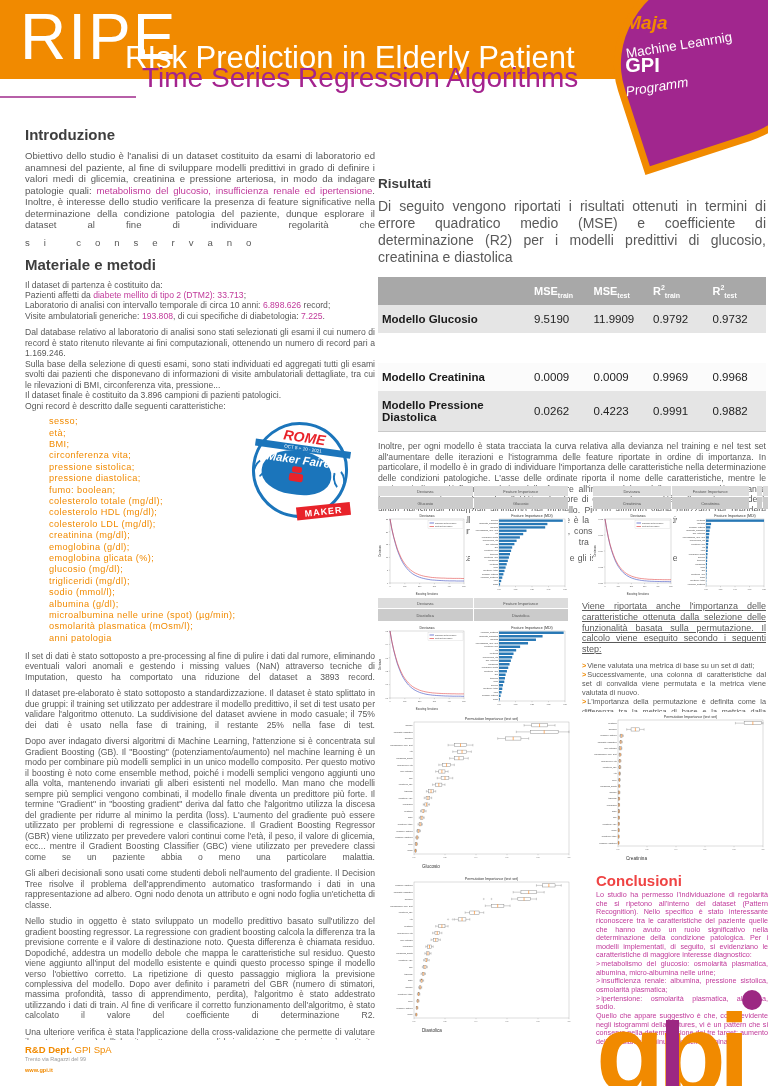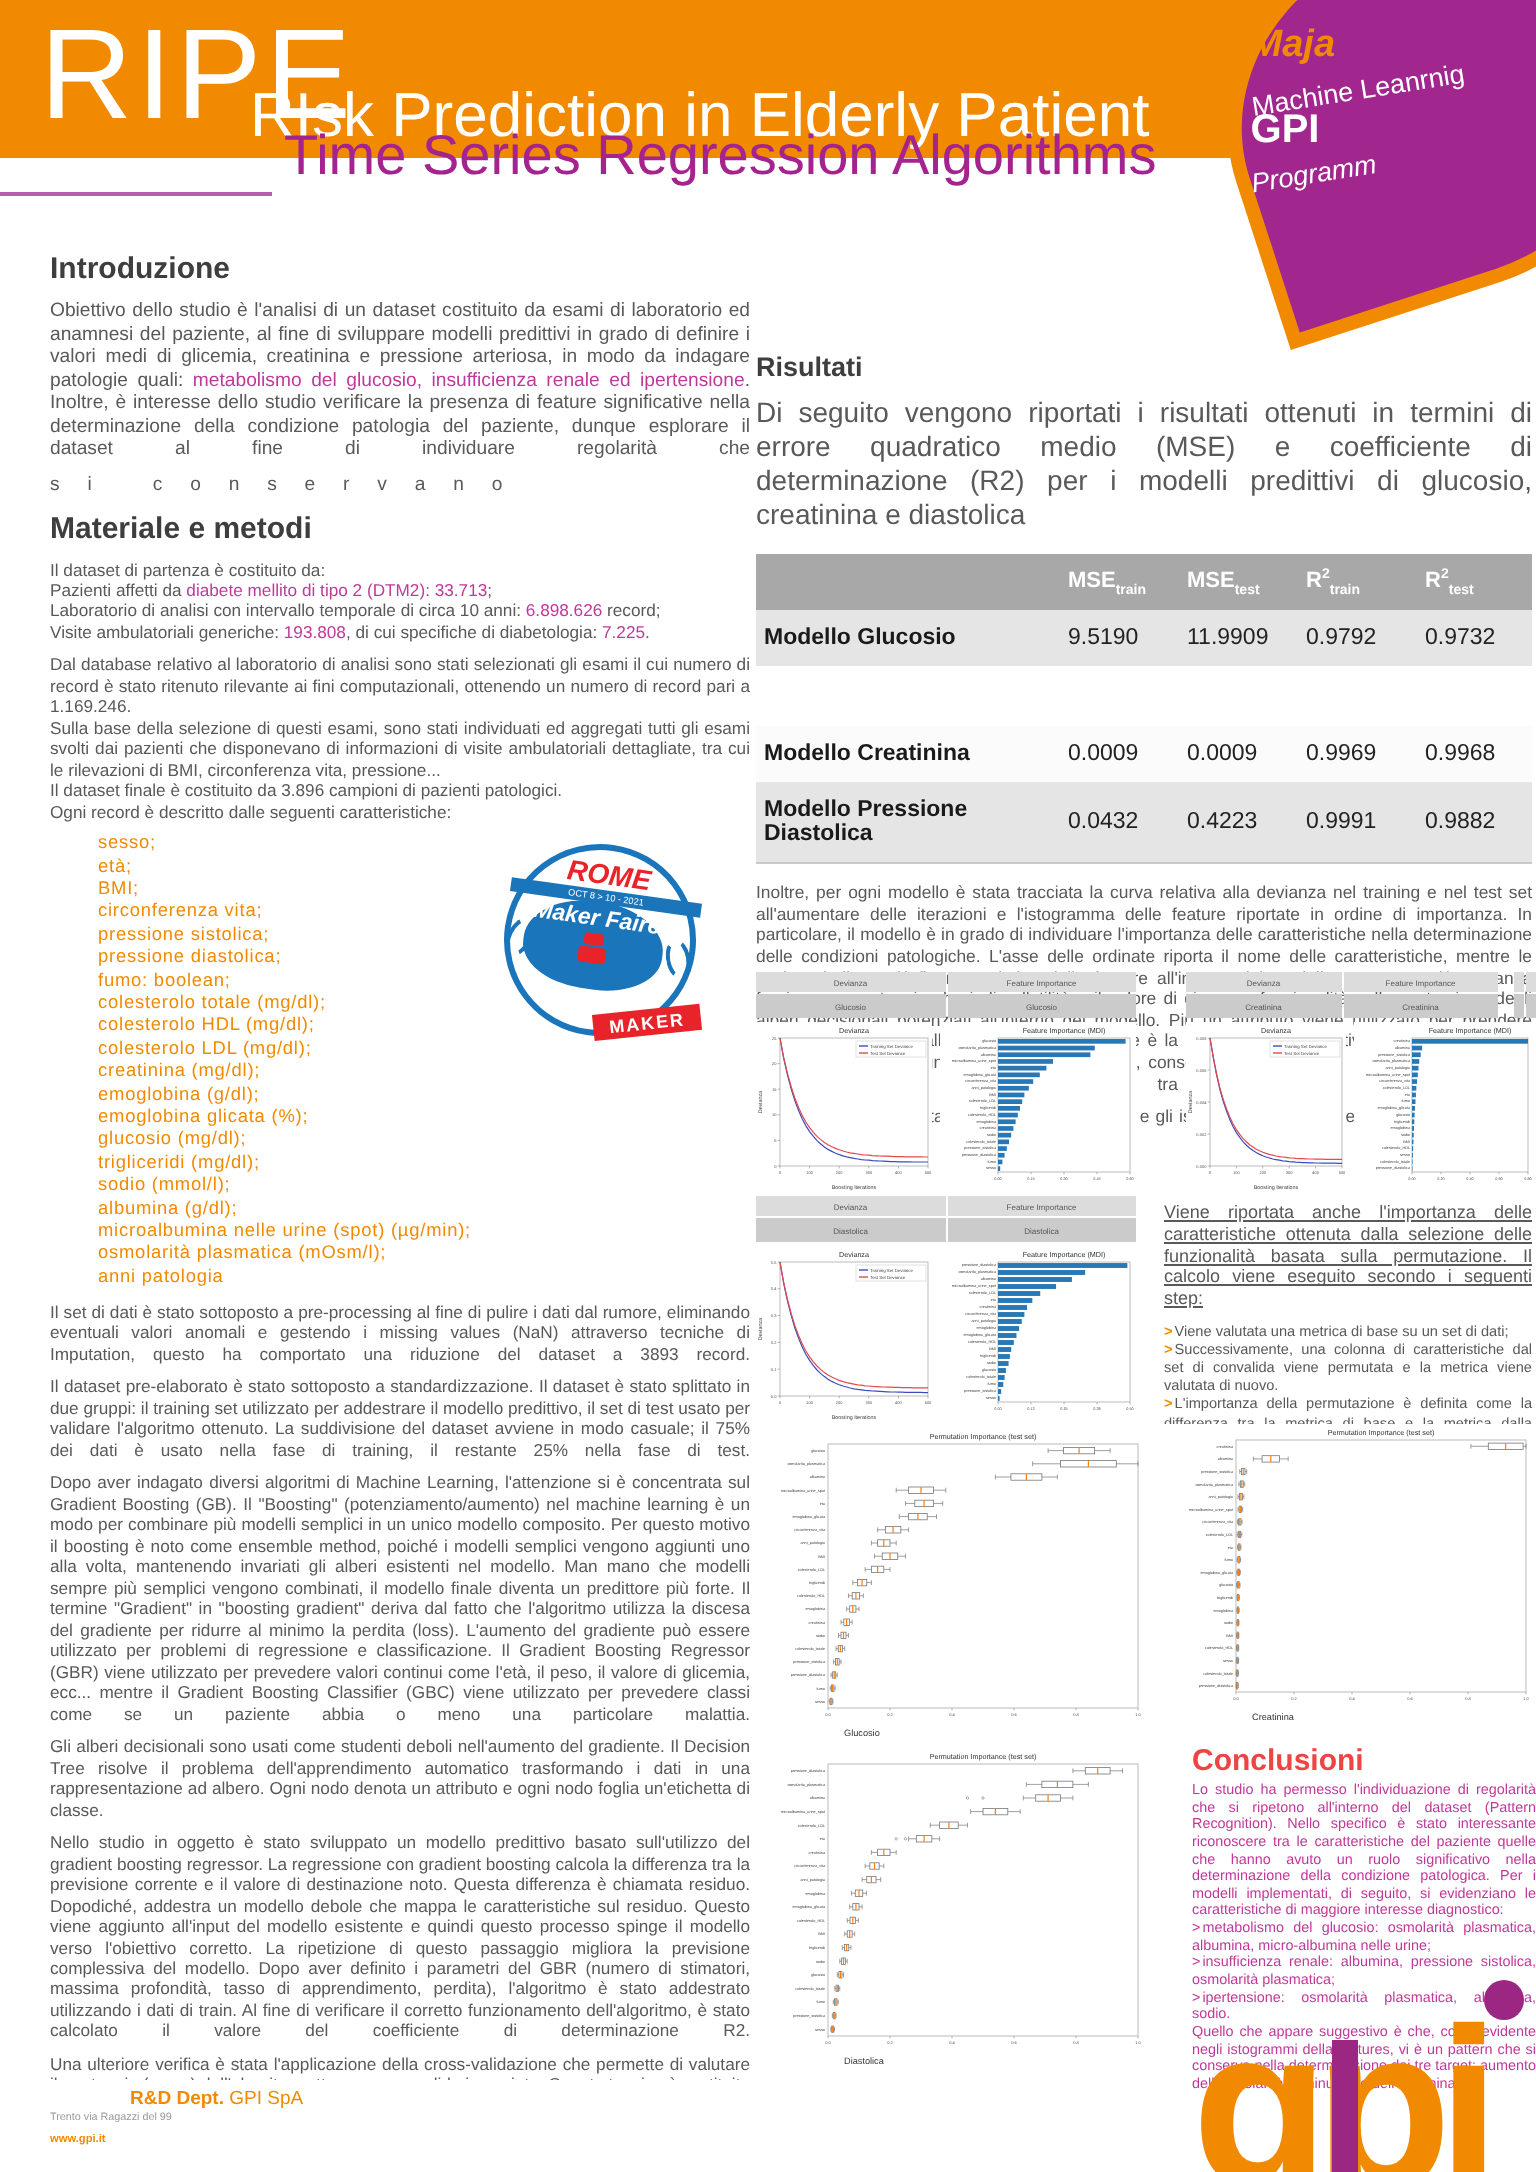--- a/index.html
+++ b/index.html
@@ -68,21 +68,21 @@
   .badge-mf{color:#fff;font-weight:bold;font-style:italic;font-size:11.5px;text-align:center;margin-top:3px;}
   .robot{position:relative;width:14px;height:16px;margin:1px auto 0 auto;}
   .robot .rh{position:absolute;left:2px;top:0;width:10px;height:6px;background:#E8232A;border-radius:2px;}
   .robot .rb{position:absolute;left:0;top:7px;width:14px;height:8px;background:#E8232A;border-radius:2px;}
   .badge-ribbon{position:absolute;right:-8px;bottom:4px;background:#E8232A;color:#fff;font-weight:bold;
     font-size:9px;padding:1.5px 8px;transform:rotate(-14deg);letter-spacing:1px;}
   .leaf{position:absolute;width:8px;height:16px;border:2px solid #1B75BB;border-radius:50%;border-top-color:transparent;border-bottom-color:transparent;top:42px;}
   .leafL{left:2px;transform:rotate(18deg);} .leafR{right:2px;transform:rotate(-18deg);}
   
   .footer{position:absolute;left:25px;top:1044px;}
-  .f-dept{font-size:9.5px;color:#F18A00;margin-left:40px;}
+  .f-dept{font-size:9.5px;color:#F18A00;}
   .f-dept b{font-weight:bold;}
   .f-addr{font-size:5.4px;color:#9a9a9a;margin-top:1px;}
   .f-site{font-size:5.6px;color:#F18A00;font-weight:bold;margin-top:5px;}
   .gpi{position:absolute;left:596px;top:988px;width:172px;height:98px;}
   .gpi-dot{position:absolute;left:146px;top:2px;width:20px;height:20px;border-radius:50%;background:#9C2782;}
   .gpi-text{position:absolute;left:0;top:10px;font-size:112px;font-weight:bold;color:#F18A00;
     letter-spacing:-7px;line-height:1;}
   .gpi-bar{position:absolute;left:70px;top:32px;width:13px;height:66px;background:#9C2782;}
 </style>
 </head>
@@ -182,21 +182,21 @@
       <div class="val rowA">0.9792</div>
       <div class="val rowA">0.9732</div>
 
       <div class="lbl rowB">Modello Creatinina</div>
       <div class="val rowB">0.0009</div>
       <div class="val rowB">0.0009</div>
       <div class="val rowB">0.9969</div>
       <div class="val rowB">0.9968</div>
 
       <div class="lbl rowA">Modello Pressione Diastolica</div>
-      <div class="val rowA">0.0432</div>
+      <div class="val rowA">0.0262</div>
       <div class="val rowA">0.4223</div>
       <div class="val rowA">0.9991</div>
       <div class="val rowA">0.9882</div>
     </div>
 
     <div class="p jl" style="font-size:8.7px">Inoltre, per ogni modello è stata tracciata la curva relativa alla devianza nel training e nel test set all'aumentare delle iterazioni e l'istogramma delle feature riportate in ordine di importanza. In particolare, il modello è in grado di individuare l'importanza delle caratteristiche nella determinazione delle condizioni patologiche. L'asse delle ordinate riporta il nome delle caratteristiche, mentre le ascisse indicano l'influenza relativa delle feature all'interno del modello. In genere, l'importanza fornisce un punteggio che indica l'utilità o il valore di ciascuna funzionalità nella costruzione degli alberi decisionali potenziati all'interno del modello. Più un attributo viene utilizzato per prendere decisioni chiave con alberi decisionali, maggiore è la sua importanza relativa. Questa importanza viene calcolata per ogni attributo nel set di dati, consentendo agli attributi di essere classificati e confrontati tra loro.</div>
     <div class="p jl" style="font-size:8.7px">Di seguito vengo riportati i grafici della devianza e gli istogrammi per i modelli predittivi di glucosio, creatinina e pressione diastolica</div>
   </div>
 
   <div class="strip" style="left:378px;top:486px;width:190px;height:23px">

